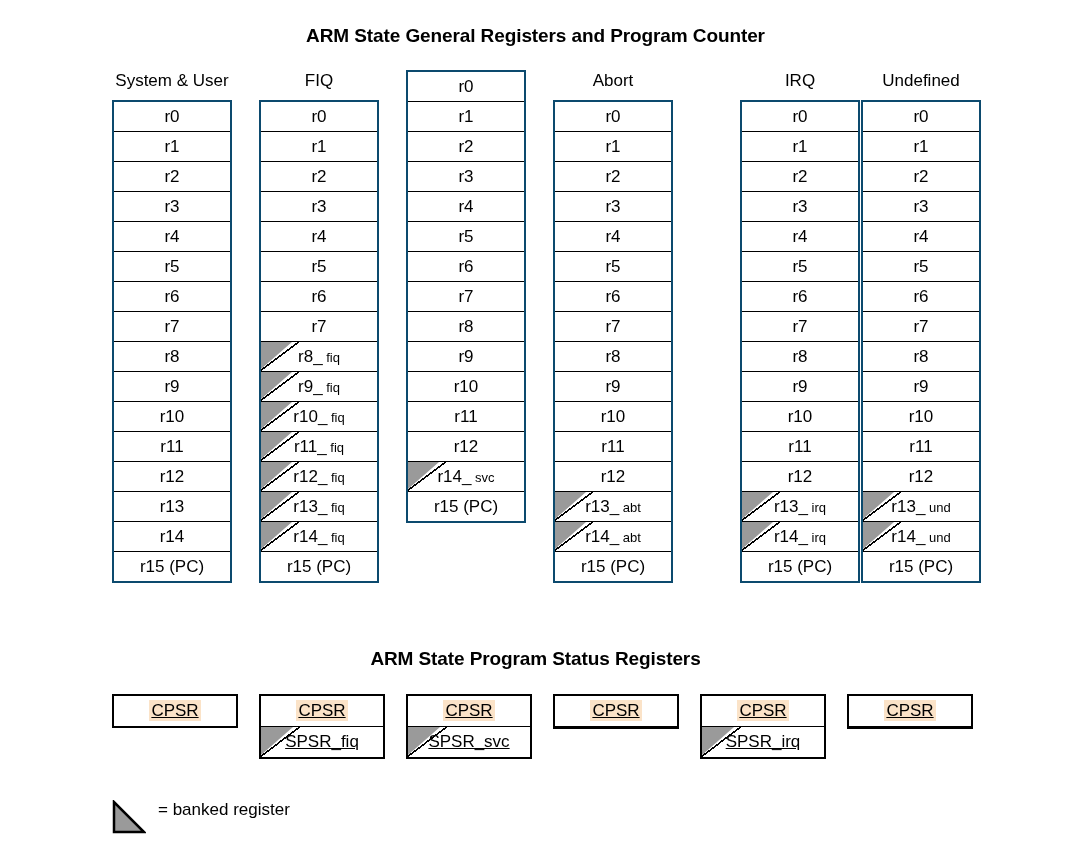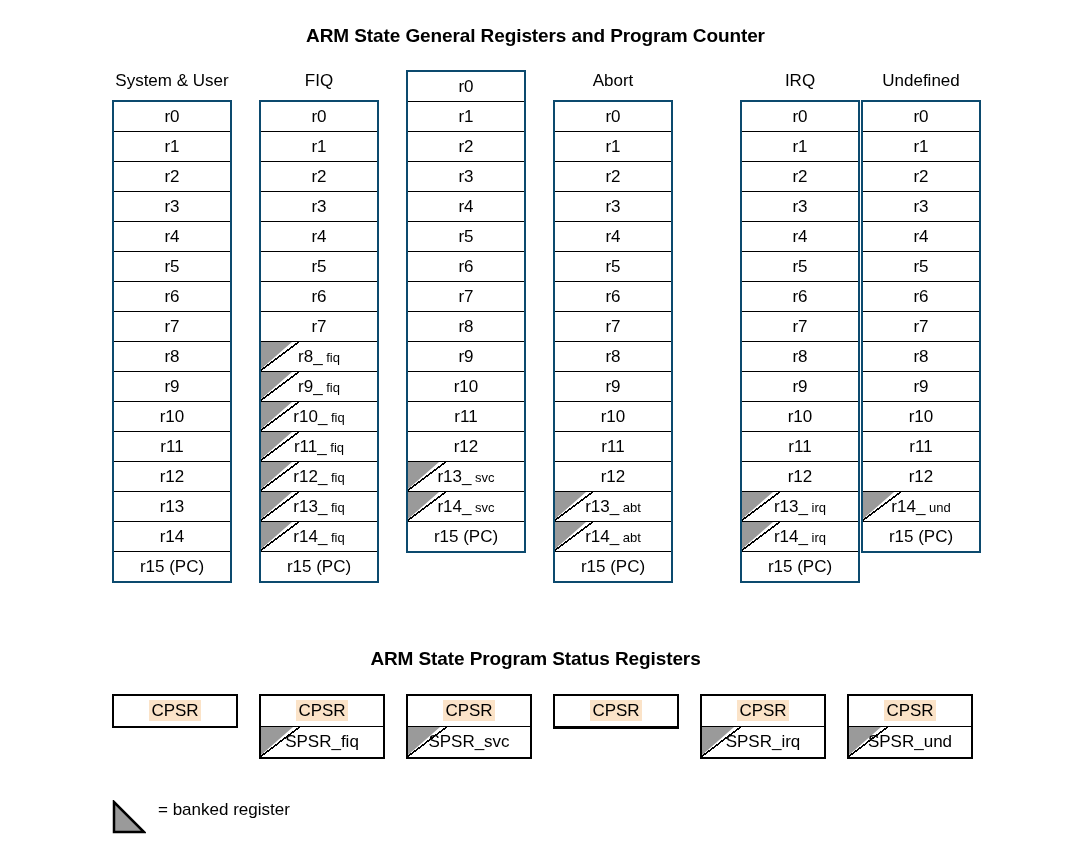--- a/index.html
+++ b/index.html
@@ -100,20 +100,21 @@
     left: 112px;
   }
   .status-col {
     position: absolute;
     top: 0;
     width: 126px;
   }
   .status-box {
     border: 2px solid #000000;
     background: #84cc16;
+    text-decoration: underline;
   }
   .status-cell {
     position: relative;
     height: 30px;
     line-height: 30px;
     text-align: center;
     font-size: 17px;
     background: #ffffff;
     overflow: hidden;
     white-space: nowrap;
@@ -225,21 +226,20 @@
         <div class="reg-cell"><span class="cell-label"><span>r3</span></span></div>
         <div class="reg-cell"><span class="cell-label"><span>r4</span></span></div>
         <div class="reg-cell"><span class="cell-label"><span>r5</span></span></div>
         <div class="reg-cell"><span class="cell-label"><span>r6</span></span></div>
         <div class="reg-cell"><span class="cell-label"><span>r7</span></span></div>
         <div class="reg-cell"><span class="cell-label"><span>r8</span></span></div>
         <div class="reg-cell"><span class="cell-label"><span>r9</span></span></div>
         <div class="reg-cell"><span class="cell-label"><span>r10</span></span></div>
         <div class="reg-cell"><span class="cell-label"><span>r11</span></span></div>
         <div class="reg-cell"><span class="cell-label"><span>r12</span></span></div>
-        <div class="reg-cell banked"><span class="cell-label"><span>r13_</span><span class="suffix"> svc</span></span></div>
         <div class="reg-cell banked"><span class="cell-label"><span>r14_</span><span class="suffix"> svc</span></span></div>
         <div class="reg-cell"><span class="cell-label"><span>r15 (PC)</span></span></div>
       </div>
     </div>
     <div class="reg-col" style="left: 441px;">
       <div class="col-header">Abort</div>
       <div class="reg-box">
         <div class="reg-cell"><span class="cell-label"><span>r0</span></span></div>
         <div class="reg-cell"><span class="cell-label"><span>r1</span></span></div>
         <div class="reg-cell"><span class="cell-label"><span>r2</span></span></div>
@@ -288,20 +288,21 @@
         <div class="reg-cell"><span class="cell-label"><span>r3</span></span></div>
         <div class="reg-cell"><span class="cell-label"><span>r4</span></span></div>
         <div class="reg-cell"><span class="cell-label"><span>r5</span></span></div>
         <div class="reg-cell"><span class="cell-label"><span>r6</span></span></div>
         <div class="reg-cell"><span class="cell-label"><span>r7</span></span></div>
         <div class="reg-cell"><span class="cell-label"><span>r8</span></span></div>
         <div class="reg-cell"><span class="cell-label"><span>r9</span></span></div>
         <div class="reg-cell"><span class="cell-label"><span>r10</span></span></div>
         <div class="reg-cell"><span class="cell-label"><span>r11</span></span></div>
         <div class="reg-cell"><span class="cell-label"><span>r12</span></span></div>
+        <div class="reg-cell banked"><span class="cell-label"><span>r13_</span><span class="suffix"> und</span></span></div>
         <div class="reg-cell banked"><span class="cell-label"><span>r14_</span><span class="suffix"> und</span></span></div>
         <div class="reg-cell"><span class="cell-label"><span>r15 (PC)</span></span></div>
       </div>
     </div>
   </div>
 
 <div class="status-columns" id="status-columns">
     <div class="status-col" style="left: 0px;">
       <div class="status-box">
         <div class="status-cell cpsr only"><span class="cell-label"><span class="hl">CPSR</span></span></div>
@@ -326,21 +327,20 @@
     </div>
     <div class="status-col" style="left: 588px;">
       <div class="status-box">
         <div class="status-cell cpsr"><span class="cell-label"><span class="hl">CPSR</span></span></div>
         <div class="status-cell banked"><span class="cell-label">SPSR_irq</span></div>
       </div>
     </div>
     <div class="status-col" style="left: 735px;">
       <div class="status-box">
         <div class="status-cell cpsr"><span class="cell-label"><span class="hl">CPSR</span></span></div>
-        <div class="status-cell banked"><span class="cell-label">SPSR_und</span></div>
       </div>
     </div>
   </div>
 
 <div class="legend">
   <div class="legend-swatch">
     <svg width="34" height="34" viewBox="0 0 34 34">
       <polygon points="2,2 2,32 32,32" fill="#9a9a9a" stroke="#000000" stroke-width="2.5"></polygon>
     </svg>
   </div>

